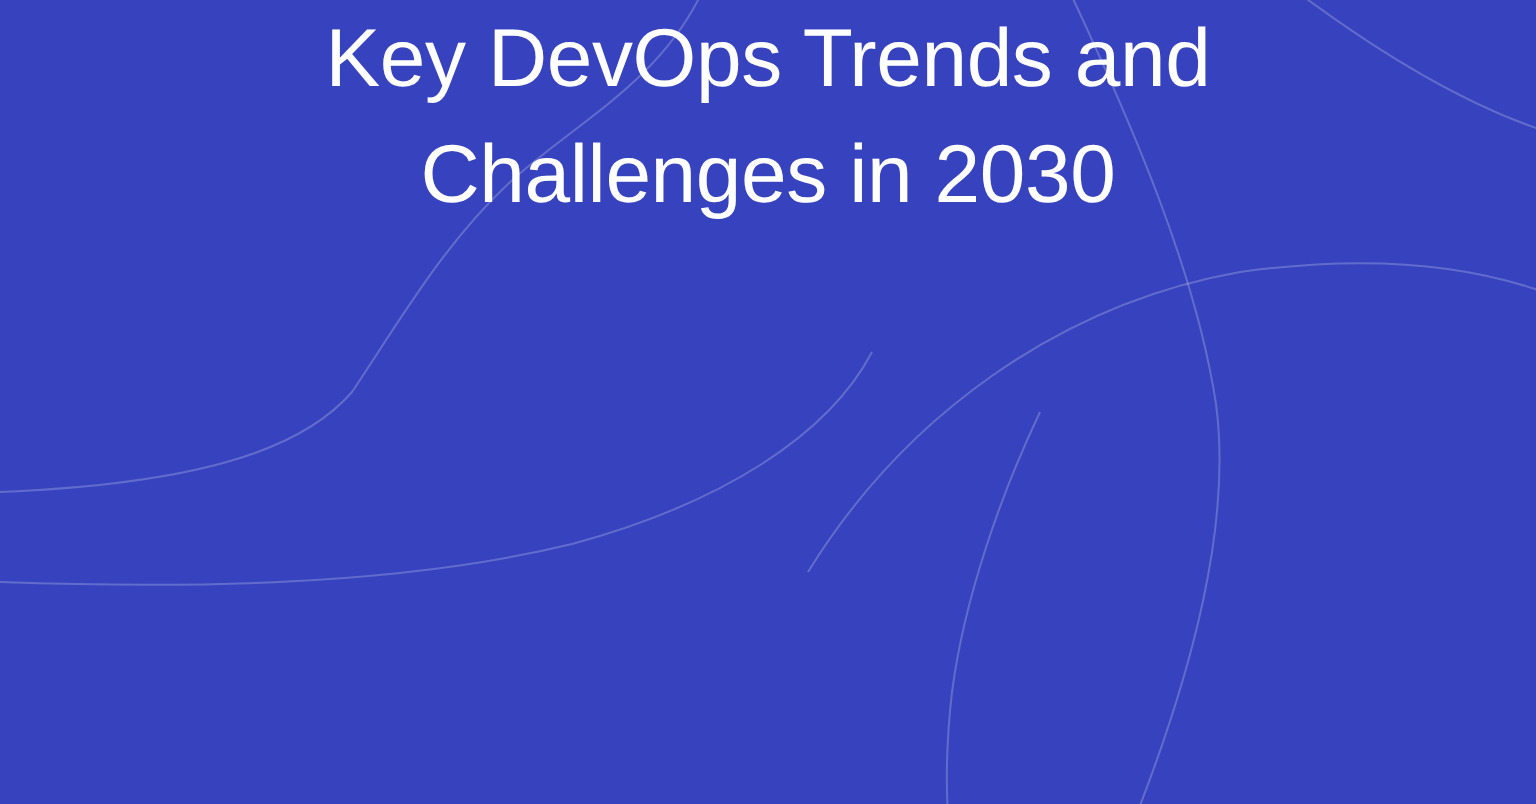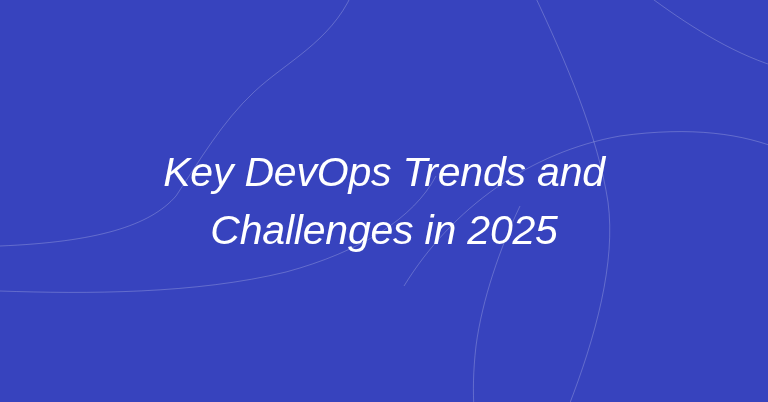--- a/index.html
+++ b/index.html
@@ -28,23 +28,22 @@
     display: block;
     pointer-events: none;
   }
 
   .banner-title-wrap {
     position: absolute;
     inset: 0;
     display: flex;
     flex-direction: column;
     align-items: center;
-    justify-content: center;
+    justify-content: flex-start;
     z-index: 2;
-    font-style: italic;
   }
 
   .banner-title {
     margin: 0;
     width: 560px;
     text-align: center;
     color: #ffffff;
     font-family: "Liberation Sans", sans-serif;
     font-weight: 500;
     font-size: 41px;
@@ -92,17 +91,17 @@
 
       <path d="M 646 -6
                C 686 24, 730 52, 774 66"></path>
 
     </g>
   </svg>
 
   <div class="banner-title-wrap">
     <h1 class="banner-title">
       <span class="title-line">Key DevOps Trends and</span>
-      <span class="title-line">Challenges in 2025</span>
+      <span class="title-line">Challenges in 2030</span>
     </h1>
   </div>
 
 </div>
 
 </body></html>

